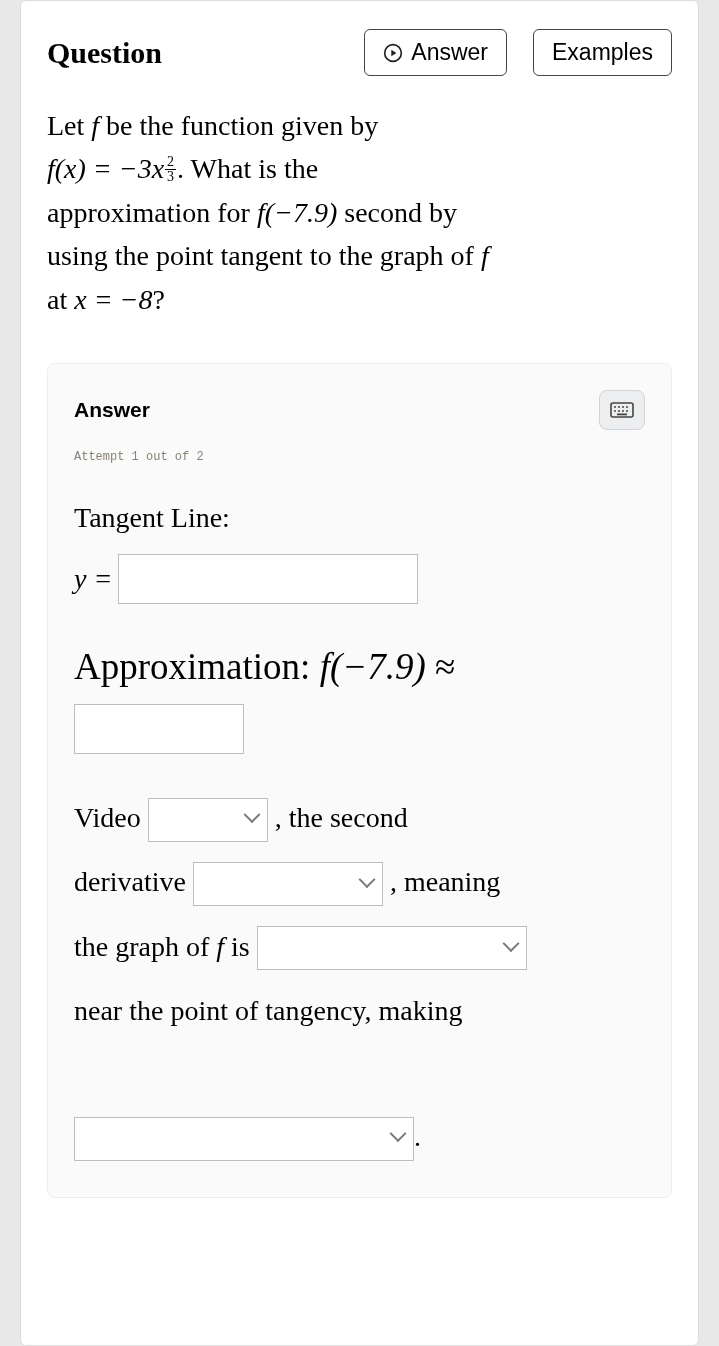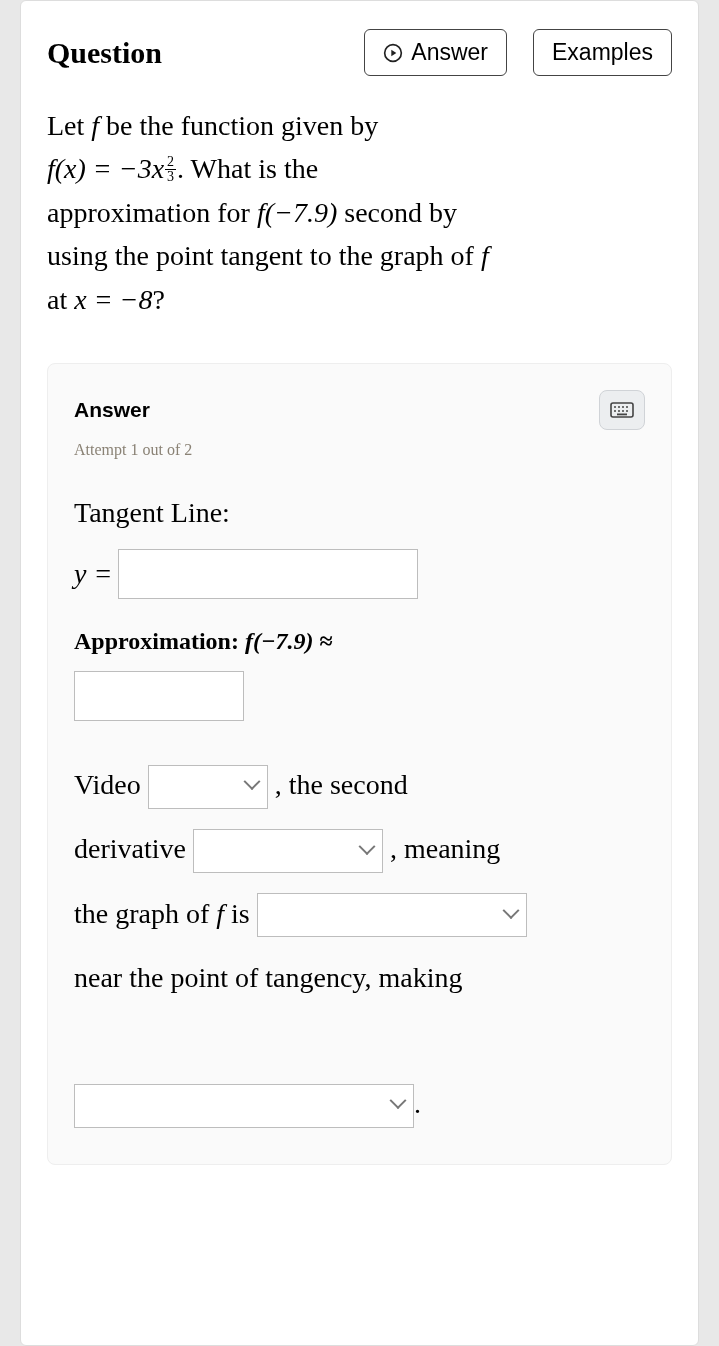--- a/index.html
+++ b/index.html
@@ -80,23 +80,23 @@
       width: 46px; height: 40px;
       background: #eceef0;
       border: 1px solid #d0d3d7;
       border-radius: 8px;
       display: flex; align-items: center; justify-content: center;
       cursor: pointer;
     }
     .keypad-btn svg { width: 24px; height: 18px; }
     .attempt {
       color: #8a8275;
-      font-size: 16px;
-      margin-top: 11px;
-      font-family: Liberation Serif, serif;
+      font-size: 12px;
+      margin-top: 20px;
+      font-family: Liberation Mono, monospace;
     }
     .section-label {
       font-size: 28px;
       margin-top: 38px;
     }
     .row {
       margin-top: 16px;
       display: flex;
       align-items: center;
       flex-wrap: wrap;
@@ -144,21 +144,21 @@
       border-bottom: 2px solid #777;
       transform: translateY(-70%) rotate(45deg);
       pointer-events: none;
     }
     .flow {
       font-size: 28px;
       line-height: 2.2;
       margin-top: 30px;
     }
     .flow .selectwrap, .flow span { vertical-align: middle; }
-    .approx-label { margin-top: 24px; font-size: 24px; font-weight: bold; }
+    .approx-label { margin-top: 36px; font-size: 37px; }
   </style>
 </head>
 <body>
 
 <div class="card">
 
   <div class="header">
     <div class="title">Question</div>
     <button class="btn">
       <svg viewBox="0 0 24 24">

